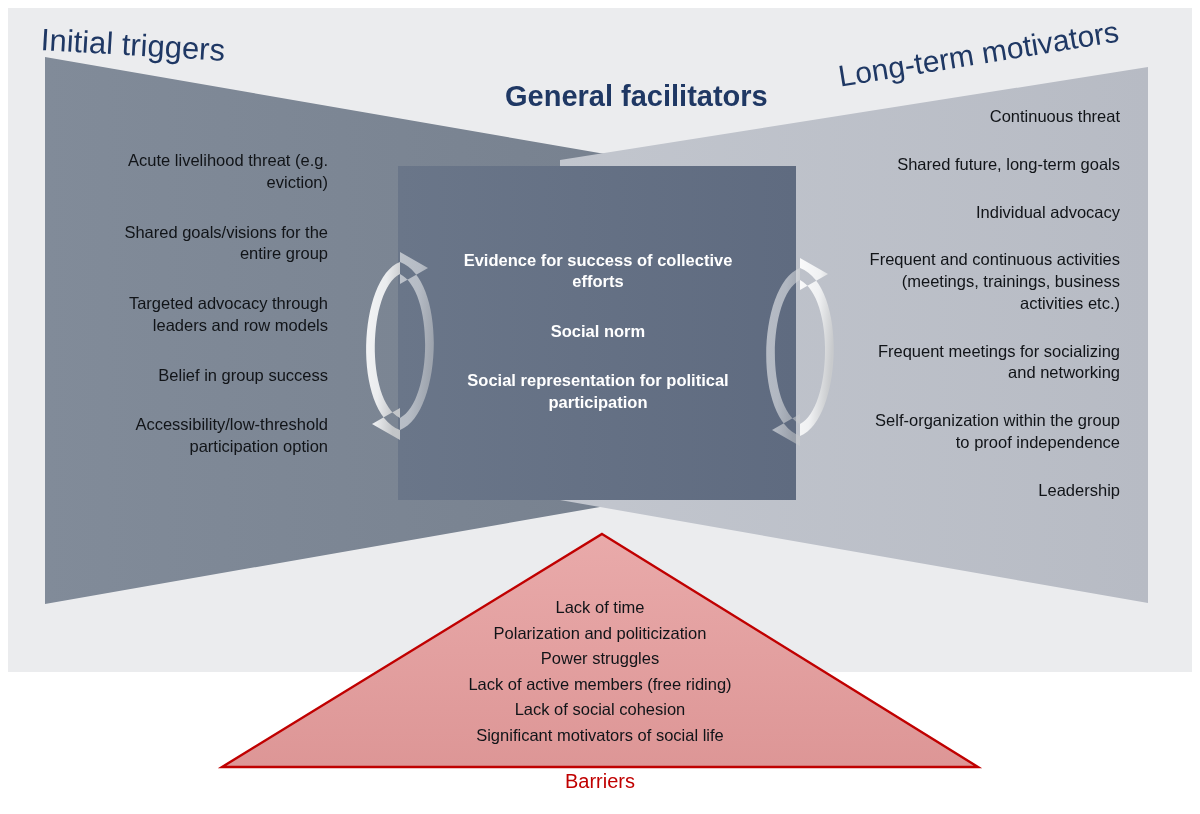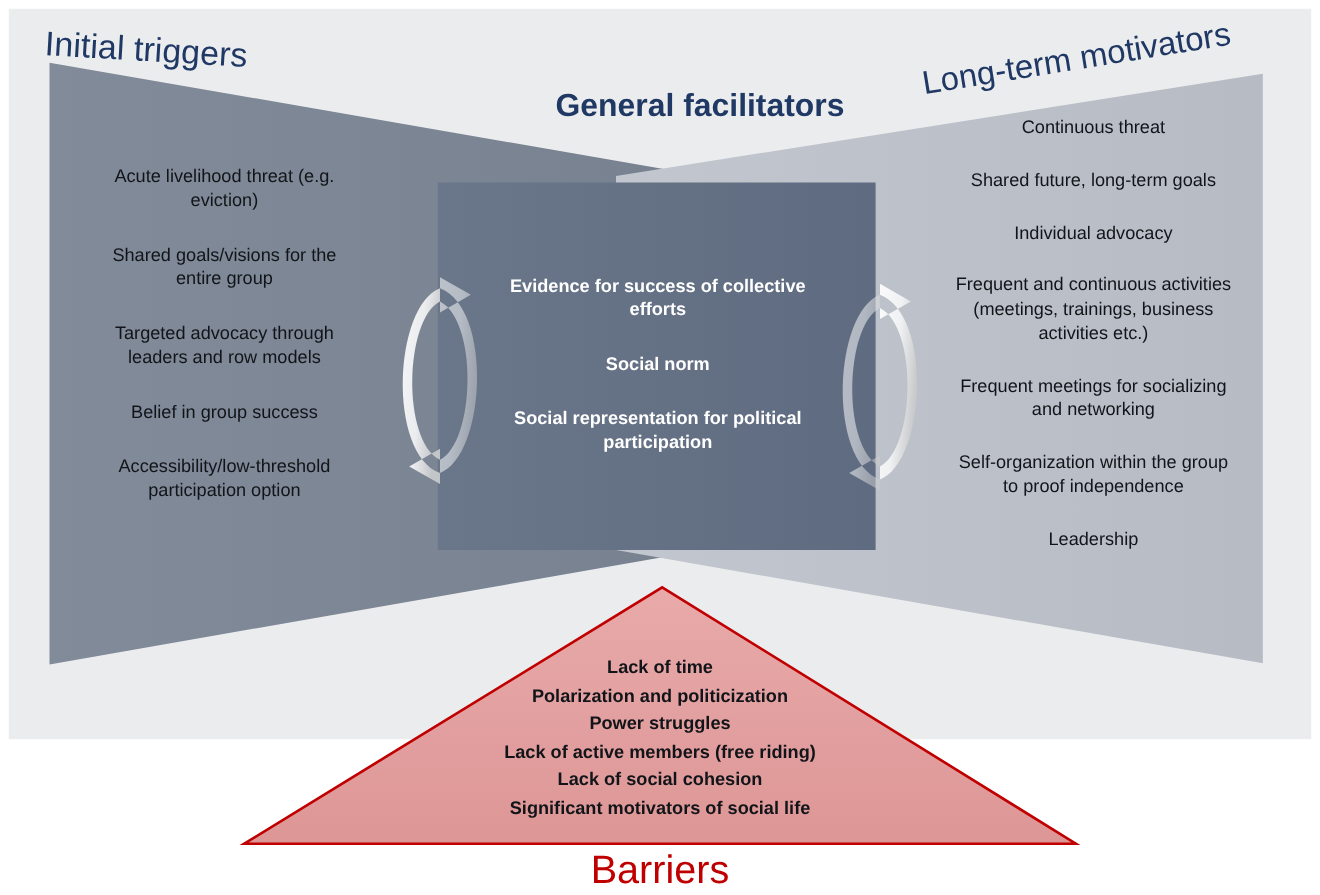--- a/index.html
+++ b/index.html
@@ -64,49 +64,49 @@
     font-size: 30px;
     transform: rotate(-9.2deg);
     transform-origin: left top;
   }
   #title-barriers {
     left: 0;
     top: 770px;
     width: 1200px;
     text-align: center;
     color: #c00000;
-    font-size: 36px;
+    font-size: 20px;
   }
 
   
   .items {
     position: absolute;
     list-style: none;
     margin: 0;
     padding: 0;
   }
   .items li {
     color: #111418;
     font-size: 16.5px;
     line-height: 1.32;
   }
 
   #left-items {
     left: 80px;
     top: 150px;
     width: 248px;
-    text-align: center;
+    text-align: right;
   }
   #left-items li { margin-bottom: 28px; }
 
   #right-items {
     left: 868px;
     top: 106px;
     width: 252px;
-    text-align: center;
+    text-align: right;
   }
   #right-items li { margin-bottom: 26px; }
 
   #center-items {
     left: 440px;
     top: 210px;
     width: 316px;
     text-align: center;
     margin-top: 40px;
   }
@@ -120,21 +120,21 @@
 
   #barrier-items {
     left: 400px;
     top: 595px;
     width: 400px;
     text-align: center;
   }
   #barrier-items li {
     color: #111418;
     font-size: 16.5px;
-    font-weight: 700;
+    font-weight: 400;
     line-height: 1.55;
   }
 </style>
 </head>
 <body>
 
 <div id="stage">
 
   <div id="bgframe"></div>
 

